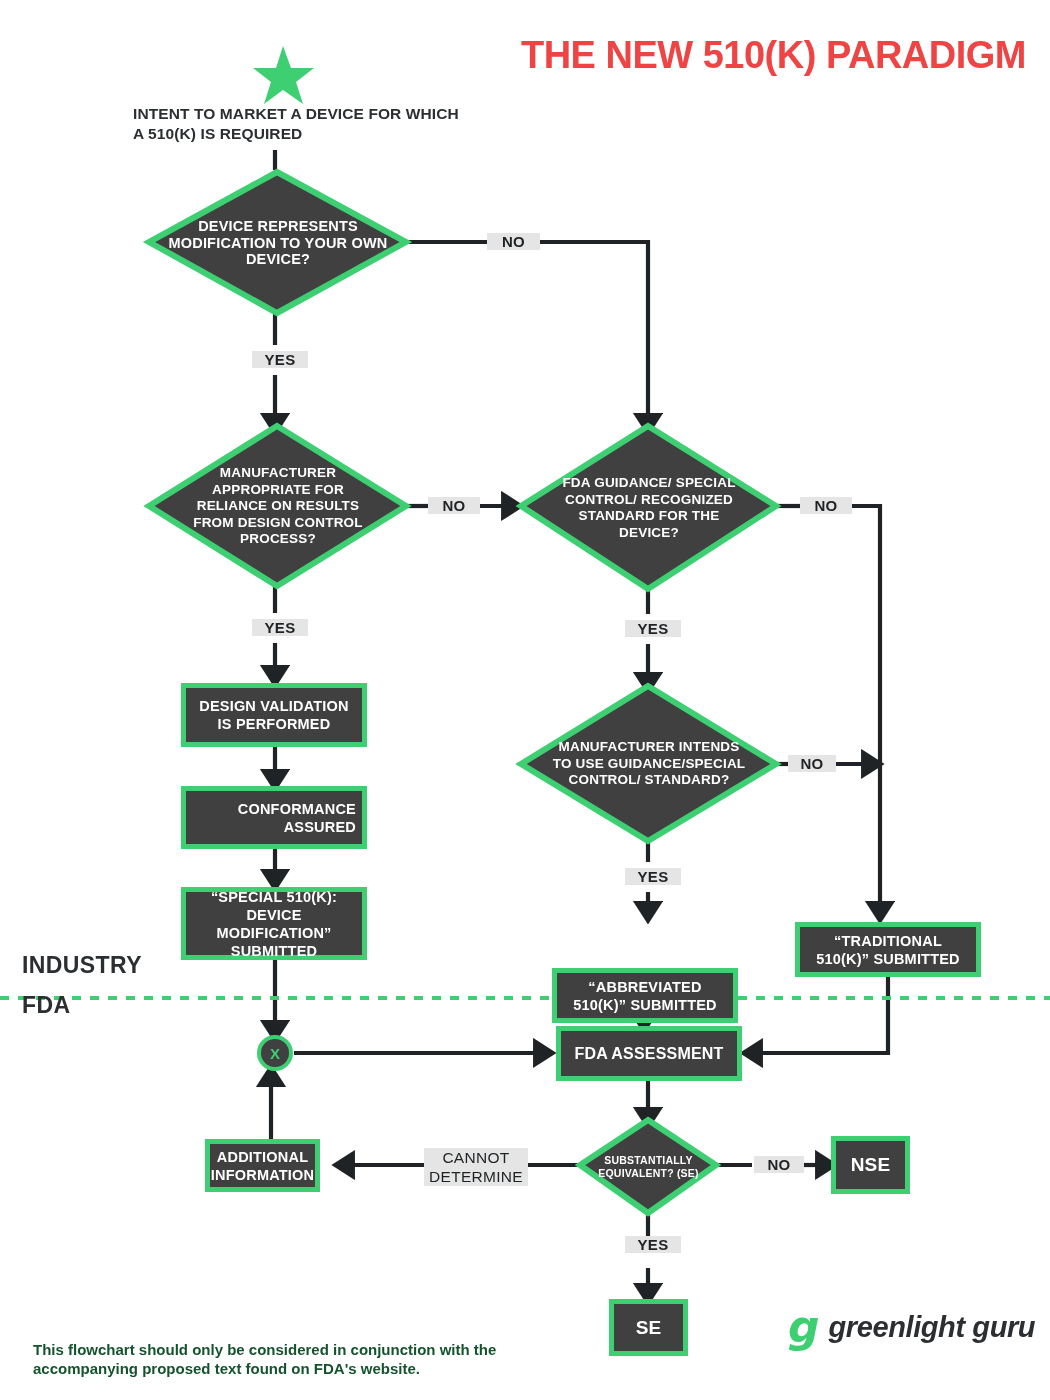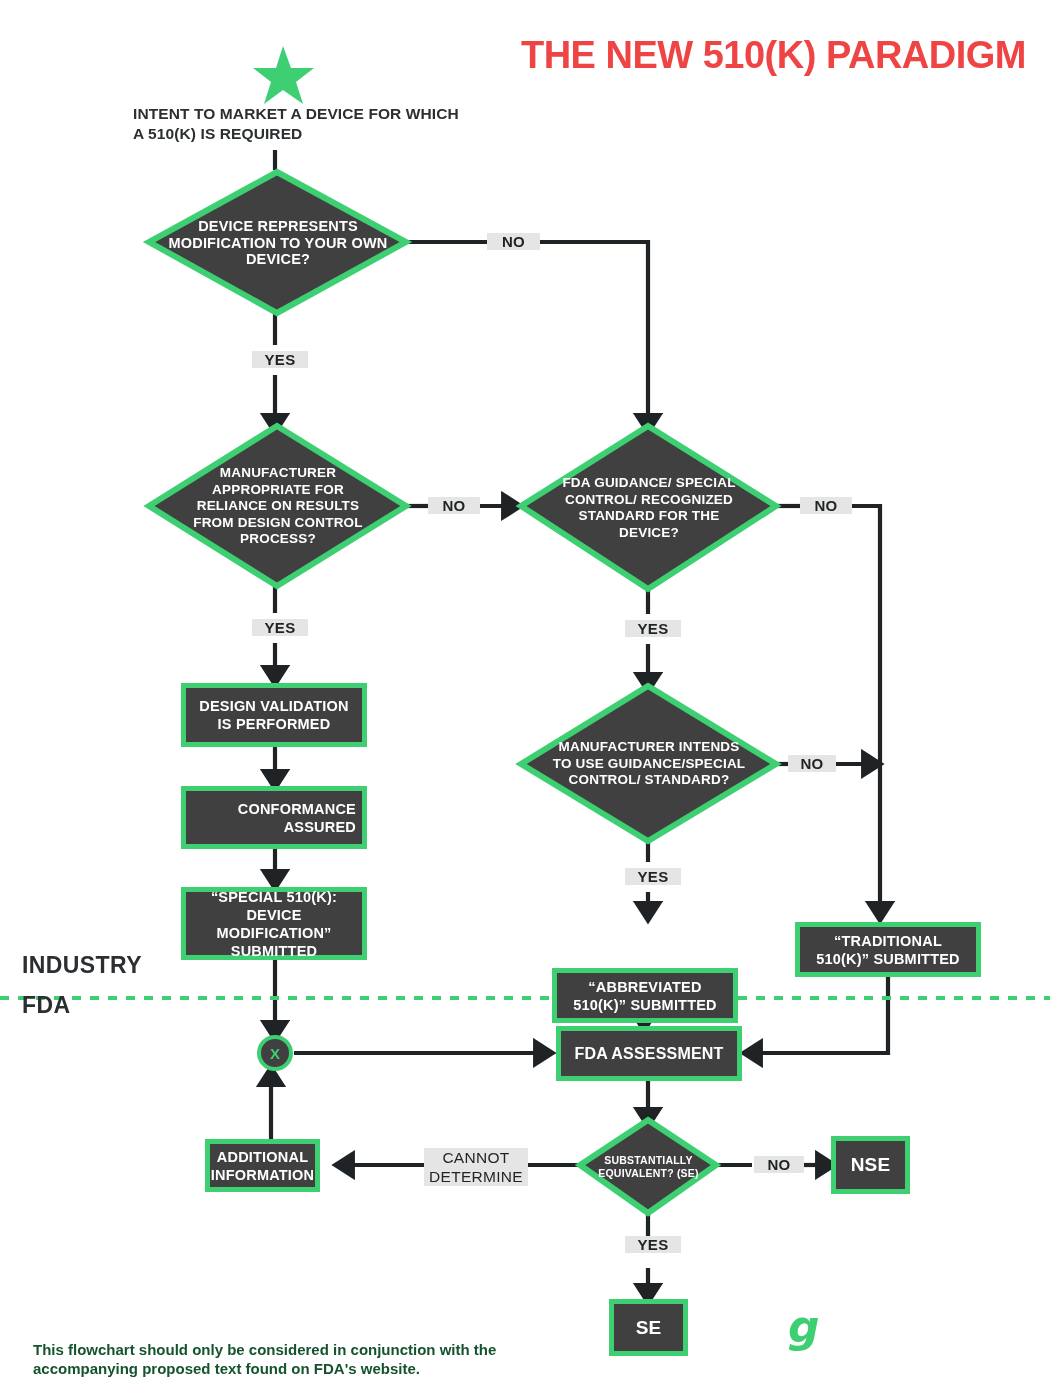--- a/index.html
+++ b/index.html
@@ -243,13 +243,14 @@
 <div class="elabel" style="left:625px;top:1236px;width:46px;">YES</div>
 <div class="elabel plain" style="left:424px;top:1148px;width:94px;line-height:19px;">CANNOT DETERMINE</div>
 
 <div class="lane" id="lane-industry">INDUSTRY</div>
 <div class="lane" id="lane-fda">FDA</div>
 
 <div id="footnote">This flowchart should only be considered in conjunction with the accompanying proposed text found on FDA's website.</div>
 
 <div id="brand-logo">
   <span class="mark">g</span>
+  <span class="word">greenlight guru</span>
 </div>
 
 </body></html>

